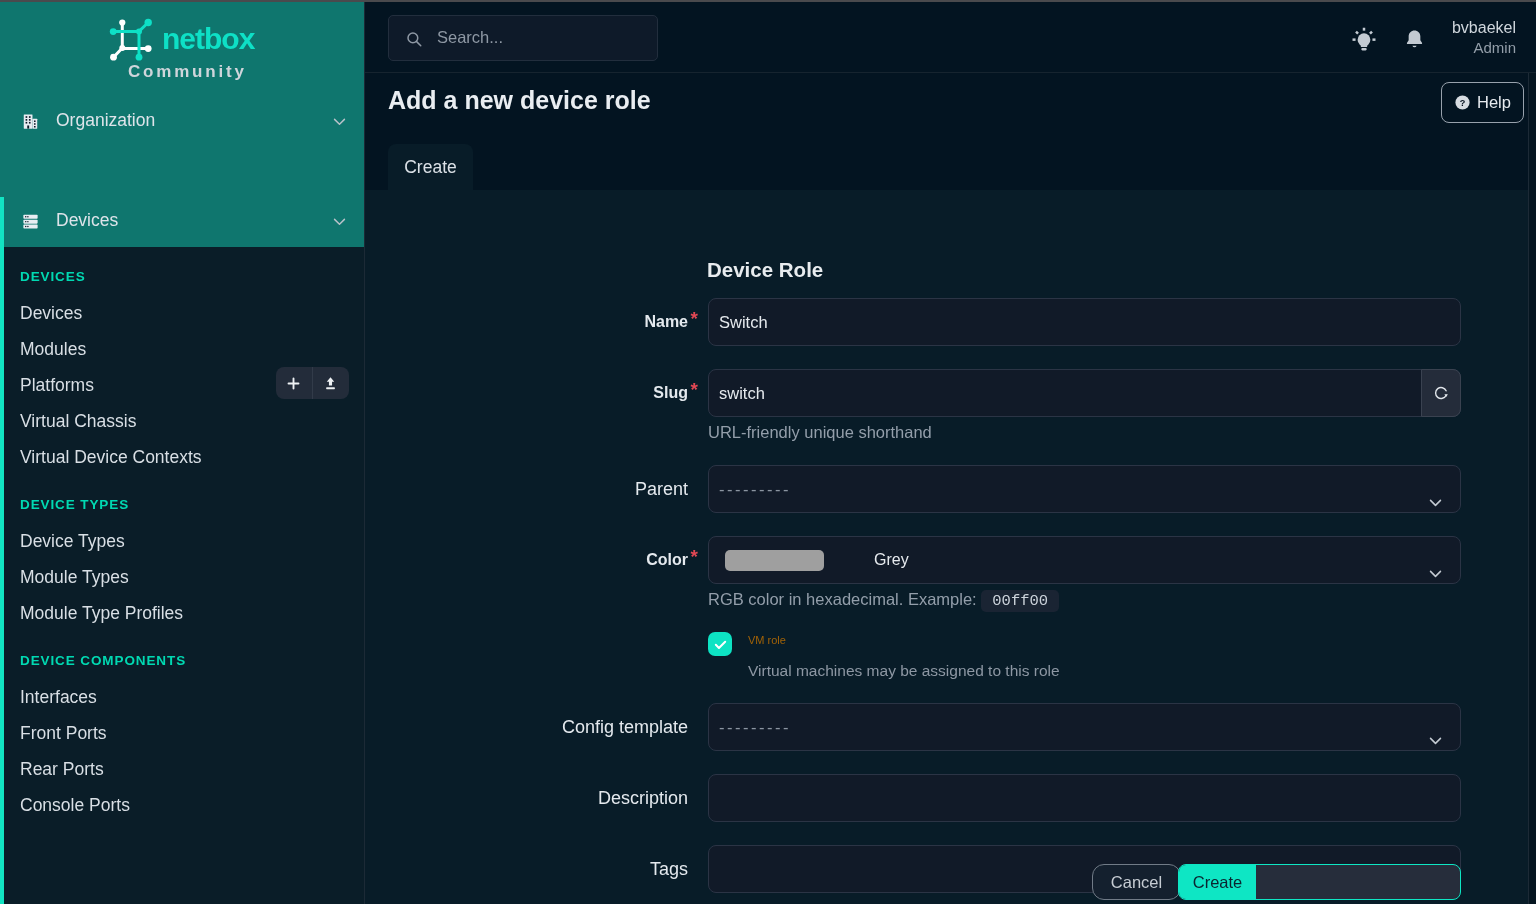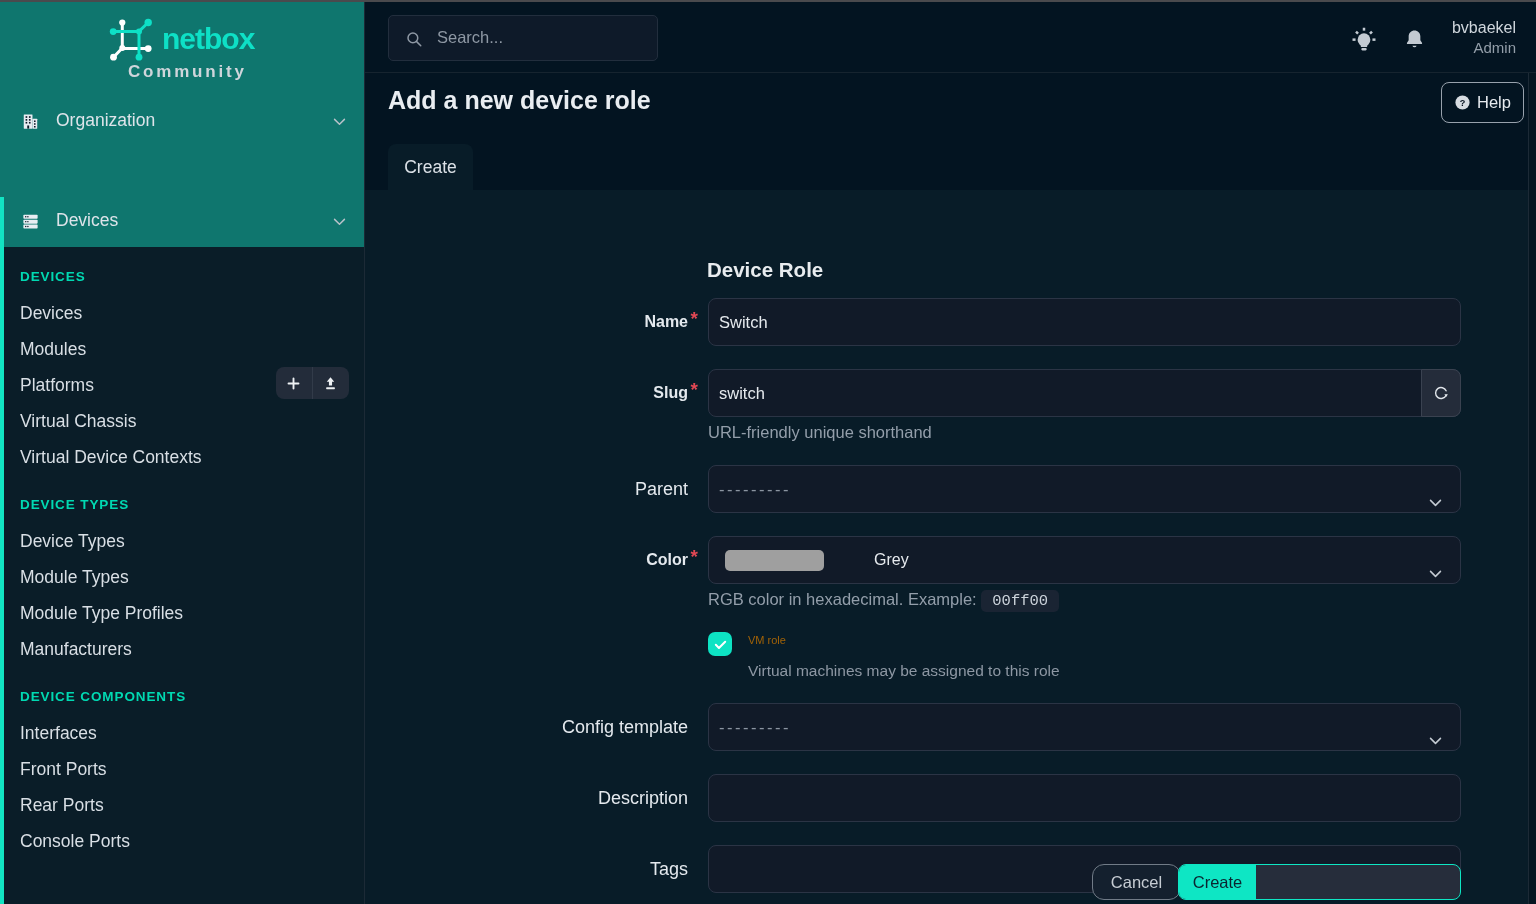--- a/index.html
+++ b/index.html
@@ -151,21 +151,20 @@
     <div class="subhead">DEVICES</div>
     <div class="subitem">Devices</div>
     <div class="subitem">Modules</div>
     <div class="subitem">Platforms</div>
     <div class="subitem">Virtual Chassis</div>
     <div class="subitem">Virtual Device Contexts</div>
     <div class="subhead mt12">DEVICE TYPES</div>
     <div class="subitem">Device Types</div>
     <div class="subitem">Module Types</div>
     <div class="subitem">Module Type Profiles</div>
-    <div class="subitem">Manufacturers</div>
     <div class="subhead mt12">DEVICE COMPONENTS</div>
     <div class="subitem">Interfaces</div>
     <div class="subitem">Front Ports</div>
     <div class="subitem">Rear Ports</div>
     <div class="subitem">Console Ports</div>
   </div>
   <div id="rolebtns">
     <div class="cell">
       <svg width="15" height="15" viewBox="0 0 24 24" fill="none" stroke="#eef1f4" stroke-width="3" stroke-linecap="round">
           <line x1="12" y1="4" x2="12" y2="20"></line>

